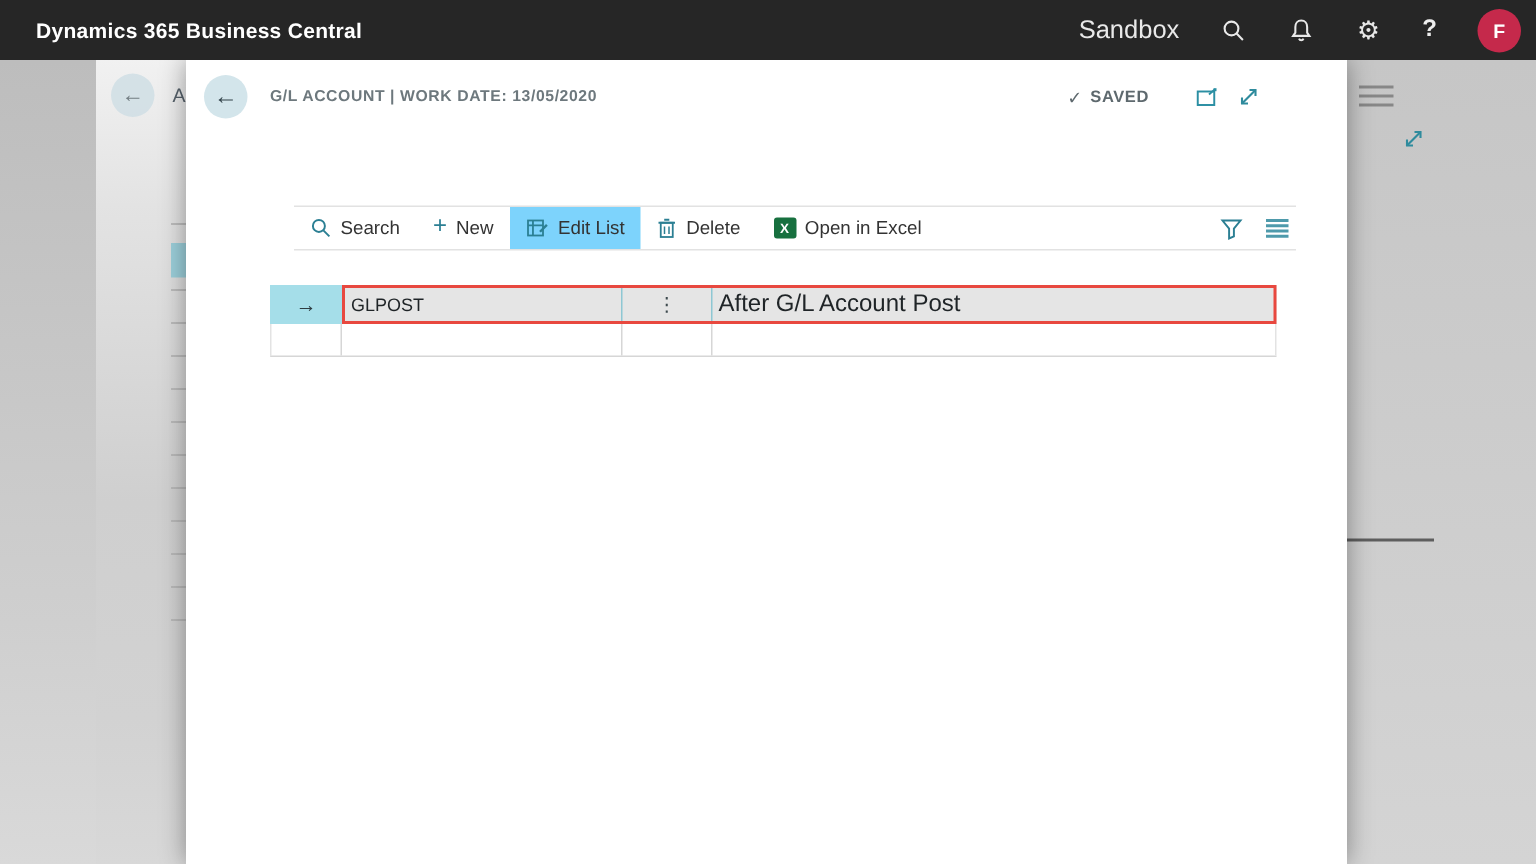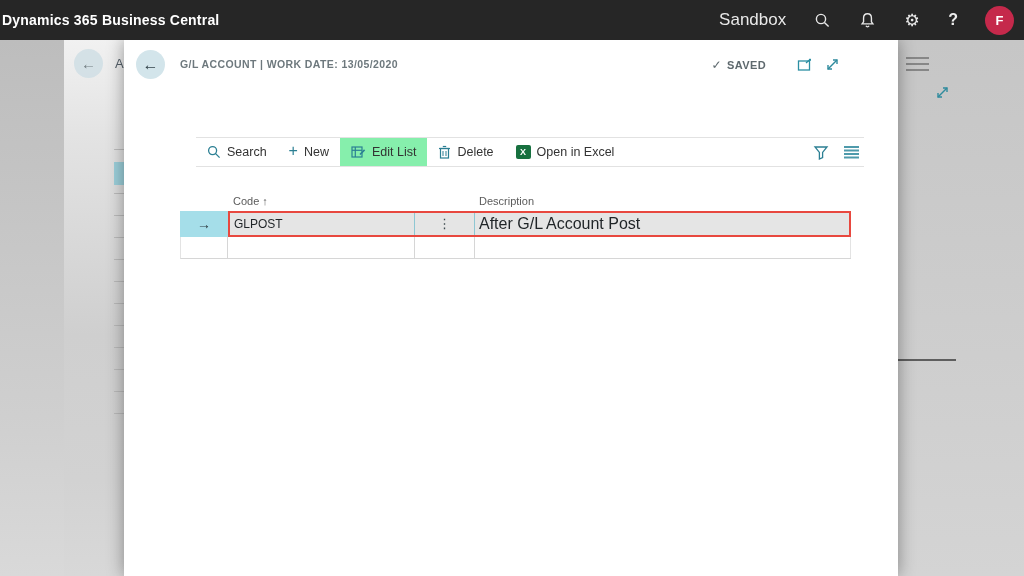--- a/index.html
+++ b/index.html
@@ -3,21 +3,21 @@
 <meta charset="utf-8">
 <style>
   * { margin:0; padding:0; box-sizing:border-box; }
   html,body { width:1024px; height:576px; overflow:hidden; background:#d8d8d8;
     font-family:"Liberation Sans", sans-serif; }
   .screen { position:relative; width:1024px; height:576px; }
 
   
   .topbar { position:absolute; left:0; top:0; width:1024px; height:40px;
     background:#262626; display:flex; align-items:center; z-index:50; }
-  .topbar-title { color:#ffffff; font-size:14px; font-weight:700; margin-left:2px; letter-spacing:.2px; }
+  .topbar-title { color:#ffffff; font-size:14px; font-weight:700; margin-left:24px; letter-spacing:.2px; }
   .topbar-right { position:absolute; right:0; top:0; height:40px; display:flex; align-items:center; gap:27px; padding-right:10px; }
   .env-label { color:#e9e9e9; font-size:17px; }
   .tb-icon { width:18px; height:18px; display:flex; align-items:center; justify-content:center; cursor:pointer; }
   .tb-icon svg { display:block; }
   .help-q { color:#eeeeee; font-size:16px; font-weight:700; cursor:pointer; }
   .avatar { width:29px; height:29px; border-radius:50%; background:#c5294b; color:#ffffff;
     font-size:13px; font-weight:600; display:flex; align-items:center; justify-content:center; cursor:pointer; }
 
   
   .stage { position:absolute; left:0; top:40px; width:1024px; height:536px; }
@@ -56,21 +56,21 @@
 
   .page-title { position:absolute; left:54px; top:44px; font-size:31px; font-weight:300; color:#404040; }
 
   
   .toolbar { position:absolute; left:72px; top:97px; width:668px; height:30px;
     border-top:1px solid #e2e2e2; border-bottom:1px solid #e2e2e2;
     display:flex; align-items:center; }
   .tb-left { display:flex; align-items:center; height:100%; }
   .tool-item { display:flex; align-items:center; gap:6px; height:100%; padding:0 11px;
     font-size:12.5px; color:#333333; cursor:pointer; white-space:nowrap; }
-  .tool-item.active { background:#86efac; }
+  .tool-item.active { background:#7dd3fc; }
   .tool-item svg { display:block; }
   .plus-glyph { color:#2b7f93; font-size:16px; font-weight:400; line-height:1; margin-top:-2px; }
   .tb-right { margin-left:auto; display:flex; align-items:center; gap:14px; padding-right:4px; }
   .excel-box { width:15px; height:14px; background:#17703f; border-radius:2px; display:flex;
     align-items:center; justify-content:center; color:#ffffff; font-size:9px; font-weight:700; }
 
   
   .grid { position:absolute; left:56px; top:150px; width:671px; }
   .grid-head { display:flex; height:21px; align-items:center; font-size:11px; color:#5b5b5b; }
   .gh-sel { width:48px; }
@@ -229,26 +229,20 @@
                   <line x1="1" y1="5.5" x2="16" y2="5.5"></line>
                   <line x1="1" y1="9" x2="16" y2="9"></line>
                   <line x1="1" y1="12.5" x2="16" y2="12.5"></line>
                 </g>
               </svg>
           </span>
         </div>
       </div>
 
       <div class="grid">
-        <div class="grid-head">
-          <div class="gh-sel"></div>
-          <div class="gh-code">Code ↑</div>
-          <div class="gh-mid"></div>
-          <div class="gh-desc">Description</div>
-        </div>
 
         <div class="row-selected">
           <div class="sel-cell">
             <span>→</span>
           </div>
           <div class="annotated">
             <div class="cell-code">GLPOST</div>
             <div class="cell-mid">
               <span>⋮</span>
             </div>

